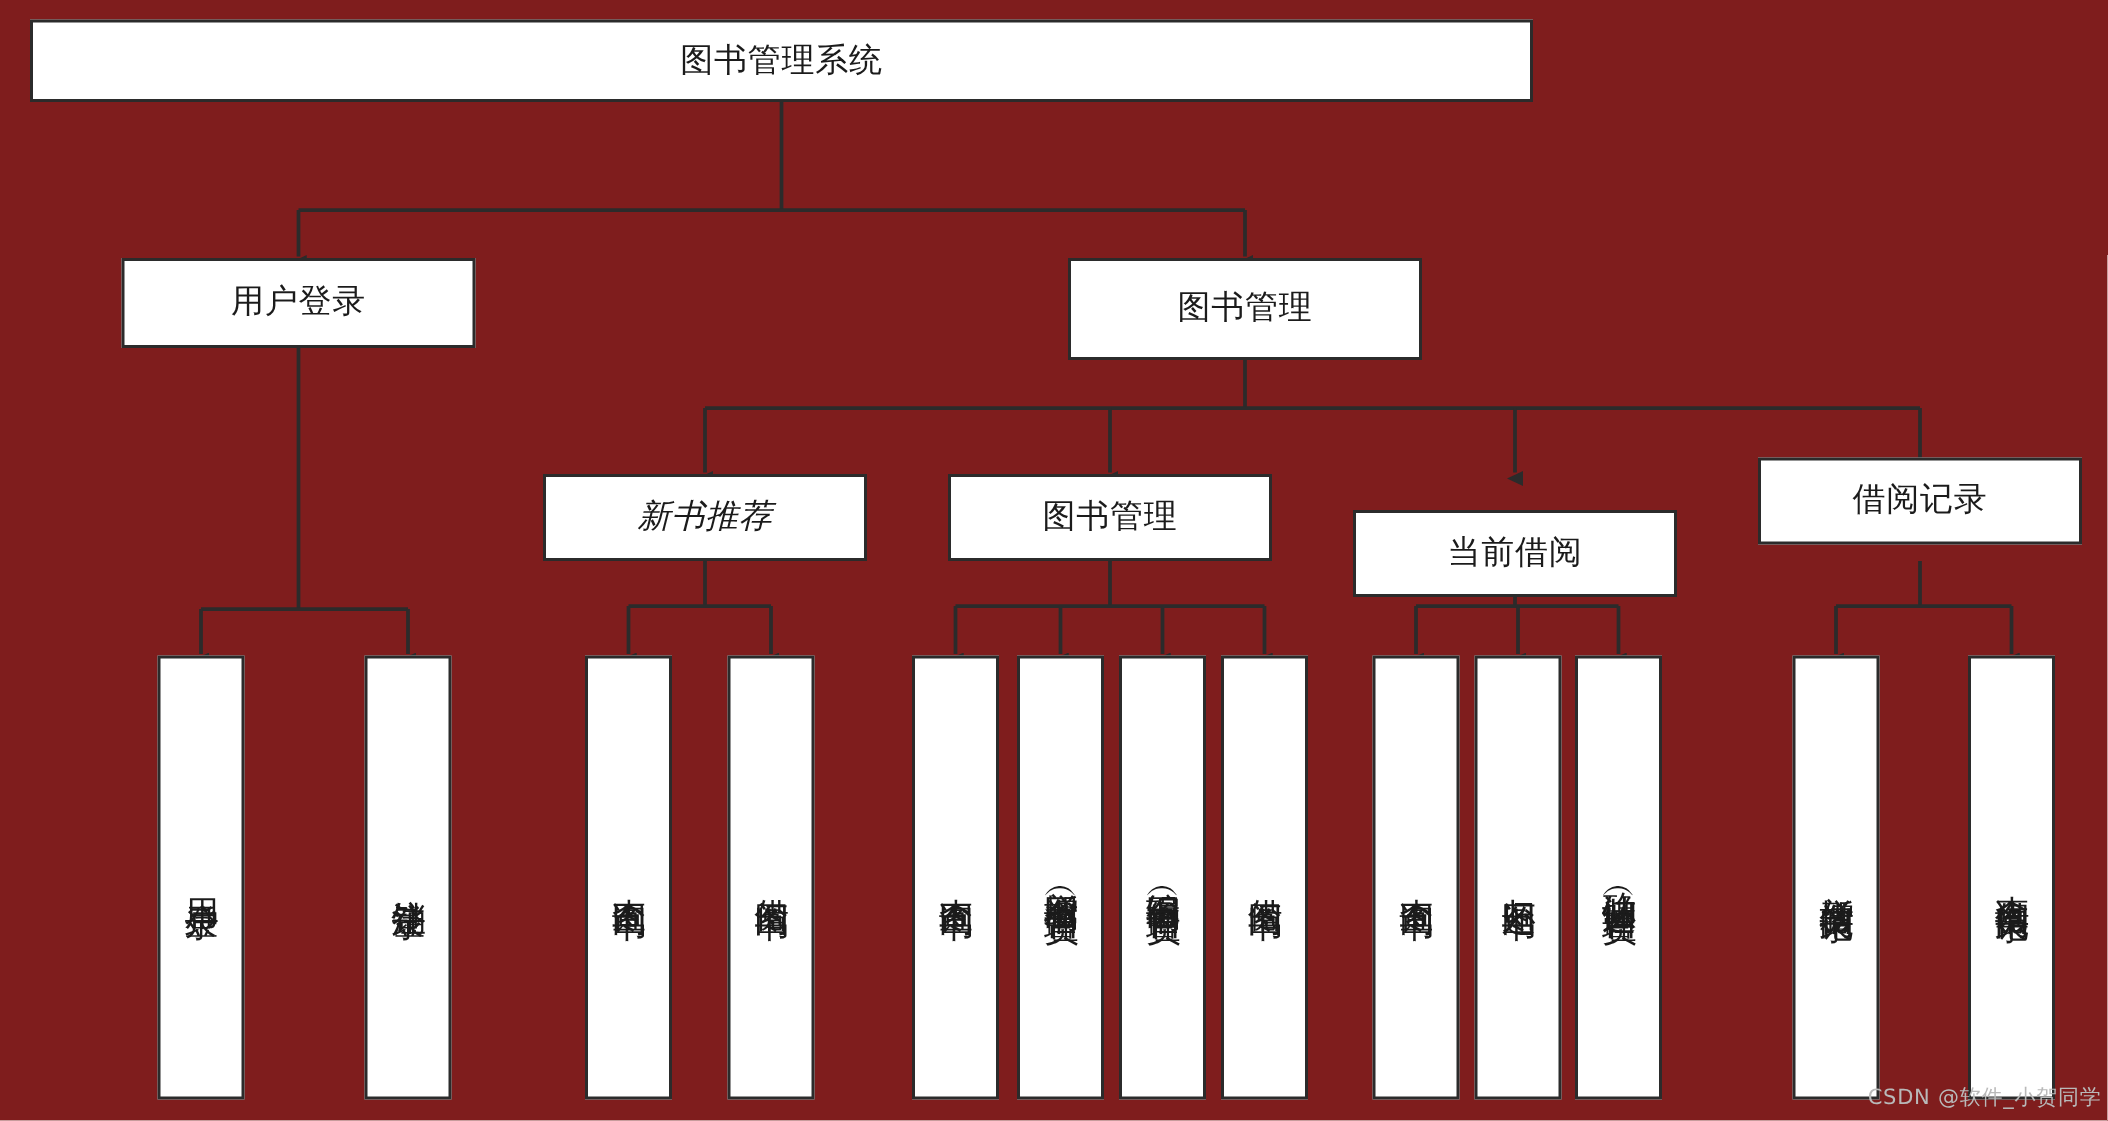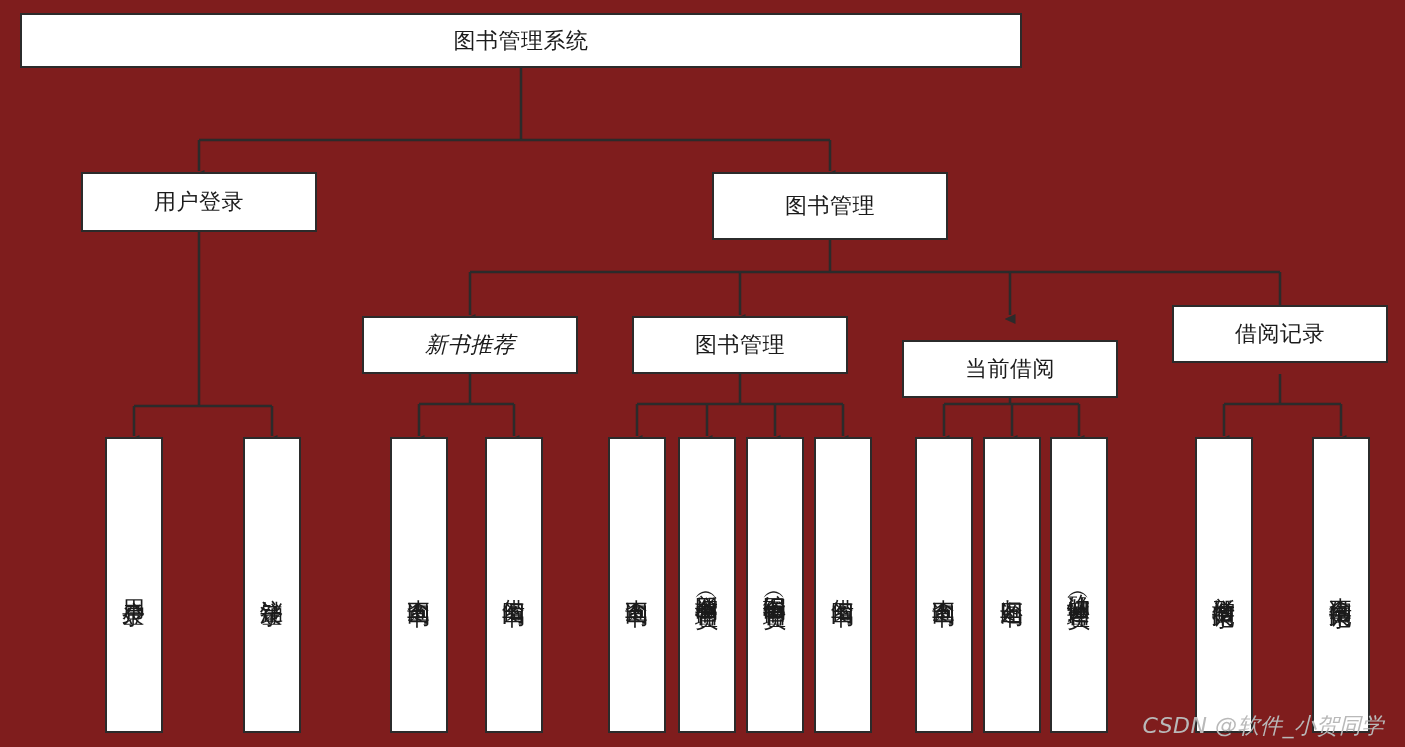--- a/index.html
+++ b/index.html
@@ -54,28 +54,27 @@
   .node.vert .lbl {
     writing-mode: vertical-rl;
     text-orientation: upright;
     font-size: 23px;
     line-height: 1.22;
     letter-spacing: 2px;
     max-height: 270px;
   }
   #watermark {
     position: absolute;
-    right: 21px;
+    right: 4px;
     bottom: 6px;
-    font-size: 22px;
+    font-size: 14px;
     color: #b9b9b9;
     letter-spacing: 0.5px;
     white-space: nowrap;
     pointer-events: none;
-    font-style: italic;
   }
 </style>
 </head>
 <body>
 
 <div id="canvas">
 
   <svg id="edges" viewBox="0 0 1405 747" xmlns="http://www.w3.org/2000/svg">
     <defs>
       <marker id="arrow" markerWidth="10" markerHeight="11" refX="1" refY="5.5" orient="auto" markerUnits="userSpaceOnUse">

